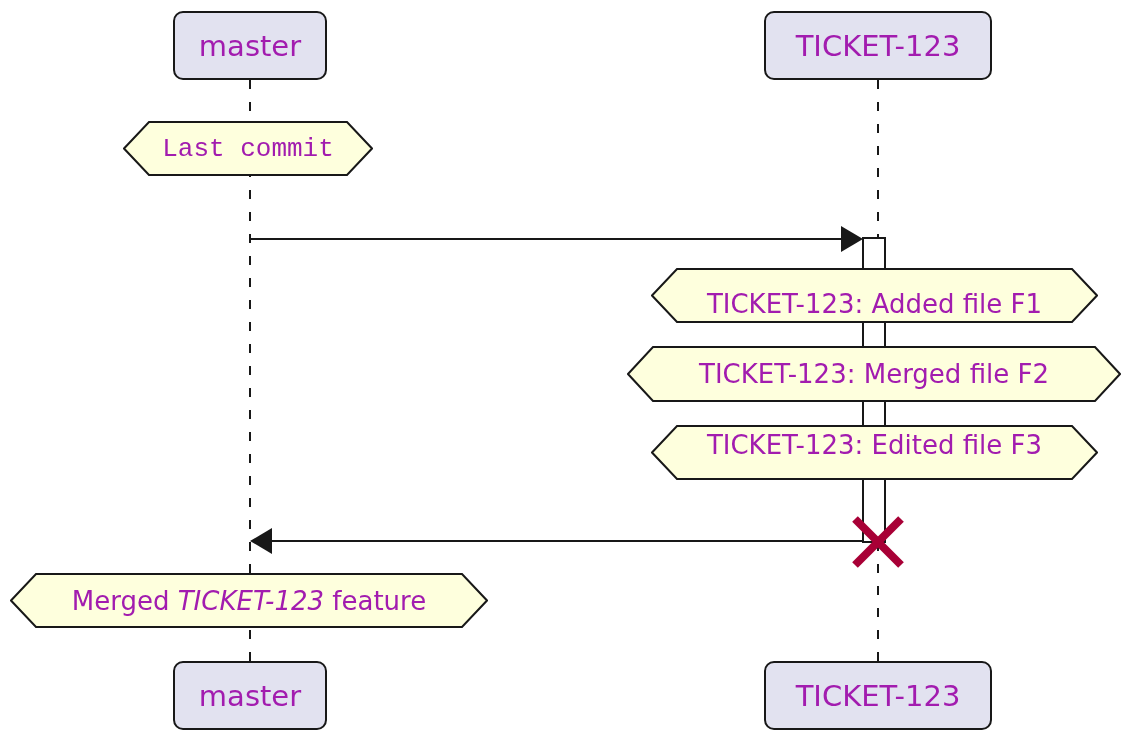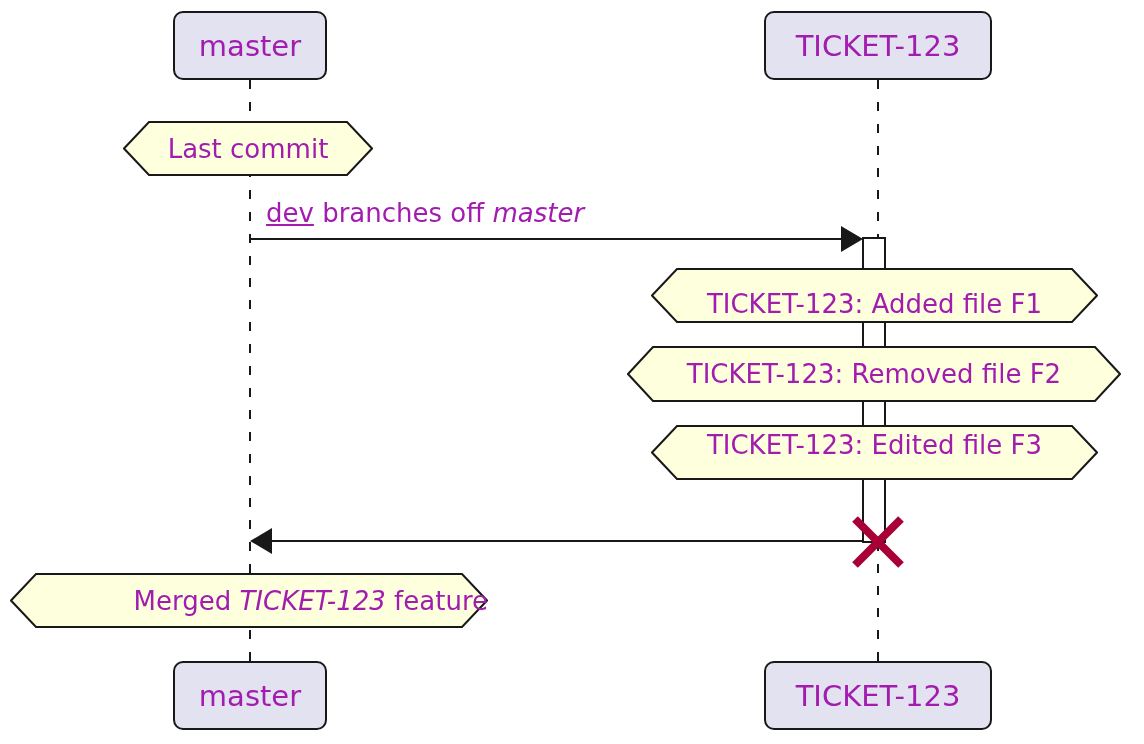--- a/index.html
+++ b/index.html
@@ -100,62 +100,59 @@
     <span>TICKET-123</span>
   </div>
 
   <div class="participant" style="left:173px; top:661px; width:154px; height:69px;">
     <span>master</span>
   </div>
   <div class="participant" style="left:764px; top:661px; width:228px; height:69px;">
     <span>TICKET-123</span>
   </div>
 
-  <div class="hnote" style="left:123px; top:121px; width:250px; height:55px;">
+  <div class="hnote" style="left:123px; top:121px; width:250px; height:55px;font-family:Liberation Mono, monospace;">
     <svg width="250" height="55">
       <polygon points="1,27.5 26,1 224,1 249,27.5 224,54 26,54" fill="#FEFFDD" stroke="#181818" stroke-width="2"></polygon>
     </svg>
     <span class="hnote-text">Last commit</span>
   </div>
 
-  <div class="msg-label" style="left:266px; top:198px;">
-    <span class="u">dev</span><span> branches off </span><span class="i">master</span>
-  </div>
   <div class="msg-line" style="left:250px; top:238px; width:592px;"></div>
   <div class="arrowhead-right" style="left:841px; top:226px;"></div>
 
   <div class="hnote" style="left:651px; top:268px; width:447px; height:71px;">
     <svg width="447" height="55">
       <polygon points="1,27.5 26,1 421,1 446,27.5 421,54 26,54" fill="#FEFFDD" stroke="#181818" stroke-width="2"></polygon>
     </svg>
     <span class="hnote-text">TICKET-123: Added file F1</span>
   </div>
 
   <div class="hnote" style="left:627px; top:346px; width:494px; height:56px;">
     <svg width="494" height="56">
       <polygon points="1,28 26,1 468,1 493,28 468,55 26,55" fill="#FEFFDD" stroke="#181818" stroke-width="2"></polygon>
     </svg>
-    <span class="hnote-text">TICKET-123: Removed file F2</span>
+    <span class="hnote-text">TICKET-123: Merged file F2</span>
   </div>
 
   <div class="hnote" style="left:651px; top:425px; width:447px; height:40px;">
     <svg width="447" height="55">
       <polygon points="1,27.5 26,1 421,1 446,27.5 421,54 26,54" fill="#FEFFDD" stroke="#181818" stroke-width="2"></polygon>
     </svg>
     <span class="hnote-text">TICKET-123: Edited file F3</span>
   </div>
 
   <div class="msg-line" style="left:272px; top:540px; width:592px;"></div>
   <div class="arrowhead-left" style="left:250px; top:528px;"></div>
 
   <svg class="destroy-x" style="left:851px; top:515px;" width="54" height="54">
     <line x1="4" y1="4" x2="50" y2="50" stroke="#A80036" stroke-width="8"></line>
     <line x1="50" y1="4" x2="4" y2="50" stroke="#A80036" stroke-width="8"></line>
   </svg>
 
-  <div class="hnote" style="left:10px; top:573px; width:478px; height:55px;justify-content:flex-end;">
+  <div class="hnote" style="left:10px; top:573px; width:478px; height:55px;">
     <svg width="478" height="55">
       <polygon points="1,27.5 26,1 452,1 477,27.5 452,54 26,54" fill="#FEFFDD" stroke="#181818" stroke-width="2"></polygon>
     </svg>
     <span class="hnote-text"><span>Merged </span><span class="i">TICKET-123</span><span> feature</span></span>
   </div>
 
 </div>
 
 </body></html>

